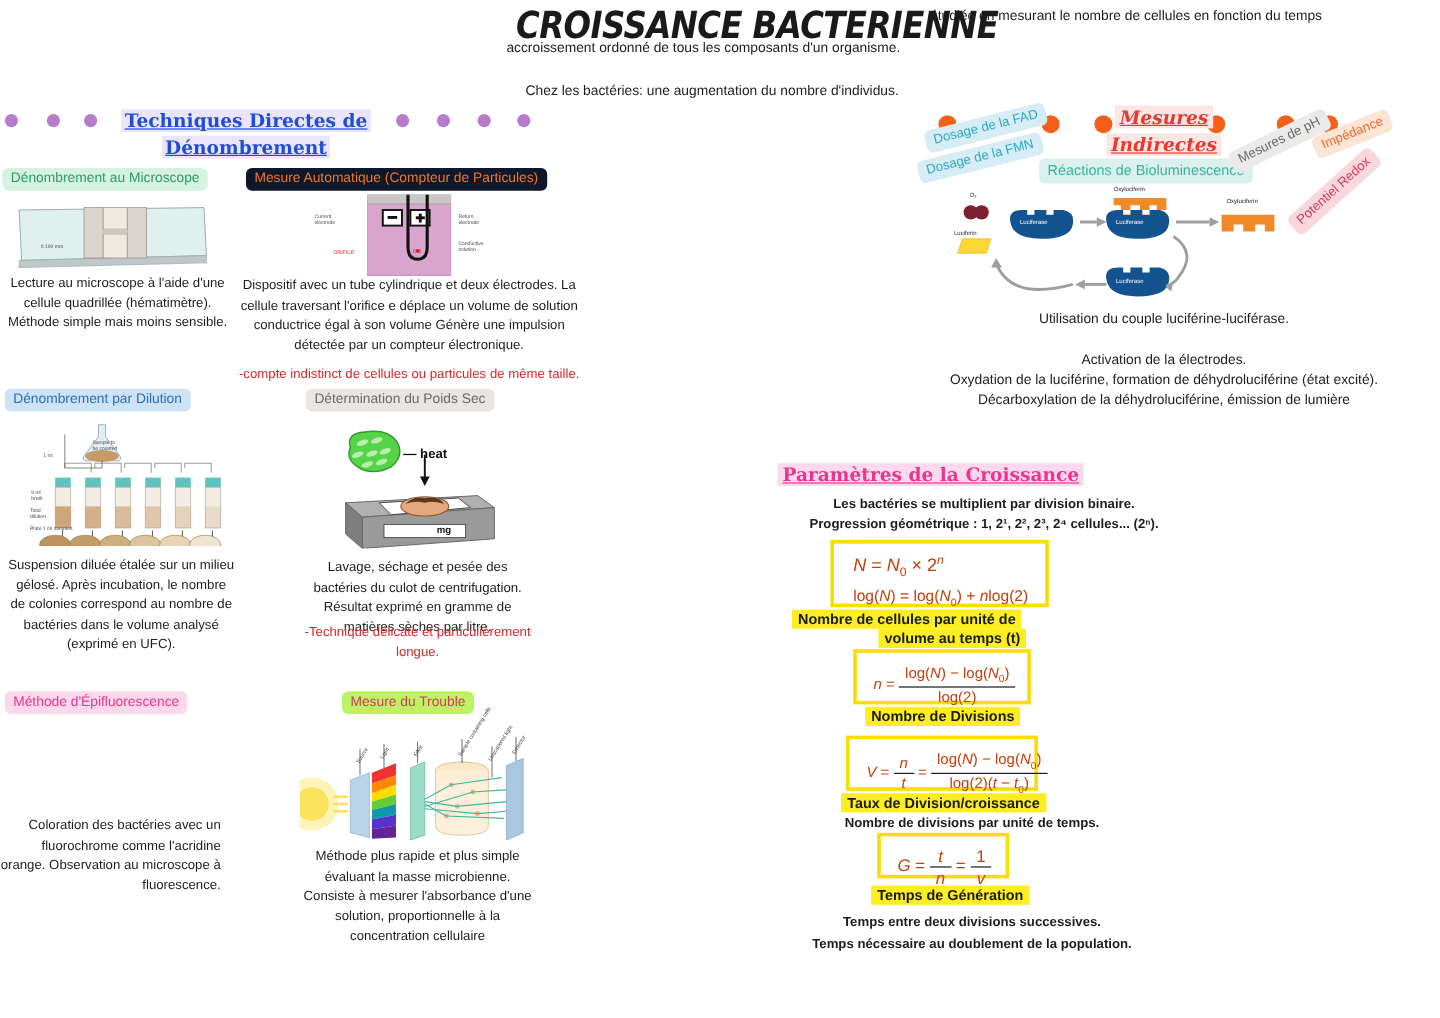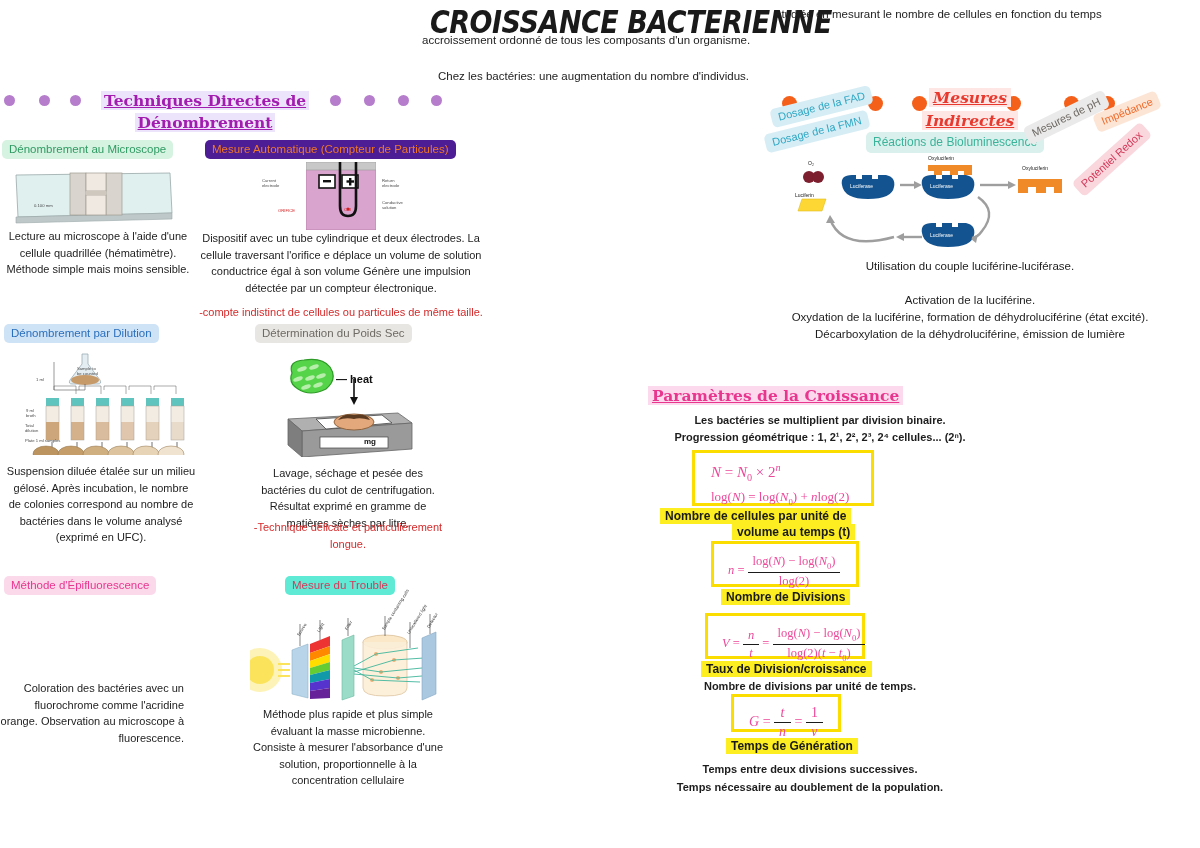--- a/index.html
+++ b/index.html
@@ -59,21 +59,21 @@
     background: #b57dcb;
   }
   .dot.orange { background: #f4601a; }
 
   .big-heading {
     position: absolute;
     text-align: center;
     font-family: "DejaVu Serif", serif;
     font-weight: bold;
     font-size: 15.5px;
-    color: #a21caf;
+    color: #1d4ed8;
     line-height: 1.45;
   }
   .big-heading span {
     background: #ece4fb;
     text-decoration: underline;
     padding: 0 3px;
   }
 
   .ind-heading {
     position: absolute;
@@ -96,25 +96,25 @@
   
   .banner {
     position: absolute;
     font-size: 11.5px;
     padding: 3px 7px 4px 7px;
     border-radius: 5px;
     white-space: nowrap;
     font-weight: normal;
   }
   .banner.green   { background: #d6f2e0; color: #2f9b63; }
-  .banner.peach   { background: #4c1d95; color: #f0762a; }
+  .banner.peach   { background: #0f172a; color: #f0762a; }
   .banner.blue    { background: #cfe3f7; color: #2a6fbb; }
   .banner.grey    { background: #e8e6e2; color: #6e6a64; }
   .banner.pink    { background: #fbd9ea; color: #e8368f; }
-  .banner.rose    { background: #5eead4; color: #d43a5a; }
+  .banner.rose    { background: #bef264; color: #d43a5a; }
 
   .caption {
     position: absolute;
     text-align: center;
     font-size: 11px;
     line-height: 1.5;
     color: #1d1d1d;
   }
 
   
@@ -149,23 +149,23 @@
     white-space: nowrap;
   }
   .plain-line {
     position: absolute;
     text-align: center;
     font-size: 11.5px;
     color: #1d1d1d;
     line-height: 1.5;
   }
   .math {
-    font-family: Liberation Serif, serif;
+    font-family: Liberation Sans, sans-serif;
     font-size: 15px;
-    color: #ec4899;
+    color: #c2410c;
     white-space: nowrap;
   }
   .math i { font-style: italic; }
   .frac {
     display: inline-block;
     vertical-align: middle;
     text-align: center;
   }
   .frac .num { display: block; border-bottom: 1.4px solid #1a1a1a; padding: 0 5px 1px; }
   .frac .den { display: block; padding: 1px 5px 0; }
@@ -518,21 +518,21 @@
   </div>
   <div class="cyc-lbl" style="left:808px; top:160px;">O₂</div>
   <div class="cyc-lbl" style="left:795px; top:192px;">Luciferin</div>
   <div class="cyc-lbl w" style="left:850px; top:183px;">Luciferase</div>
   <div class="cyc-lbl w" style="left:930px; top:183px;">Luciferase</div>
   <div class="cyc-lbl w" style="left:930px; top:232px;">Luciferase</div>
   <div class="cyc-lbl" style="left:928px; top:155px;">Oxyluciferin</div>
   <div class="cyc-lbl" style="left:1022px; top:165px;">Oxyluciferin</div>
 
   <div class="plain-line" style="left:740px; top:258px; width:460px;">Utilisation du couple luciférine-luciférase.</div>
-  <div class="plain-line" style="left:740px; top:292px; width:460px;">Activation de la luciférine.</div>
+  <div class="plain-line" style="left:740px; top:292px; width:460px;">Activation de la électrodes.</div>
   <div class="plain-line" style="left:740px; top:309px; width:460px;">Oxydation de la luciférine, formation de déhydroluciférine (état excité).</div>
   <div class="plain-line" style="left:740px; top:326px; width:460px;">Décarboxylation de la déhydroluciférine, émission de lumière</div>
 
   <div style="position:absolute; left:648px; top:386px; font-family:'DejaVu Serif',serif;
               font-weight:bold; font-size:15.5px; color:#e8368f;">
     <span style="background:#fcd9ec; text-decoration:underline; padding:0 4px;">Paramètres de la Croissance</span>
   </div>
 
   <div class="plain-line" style="left:620px; top:412px; width:400px; font-weight:bold; font-size:11px;">Les bactéries se multiplient par division binaire.</div>
   <div class="plain-line" style="left:600px; top:429px; width:440px; font-weight:bold; font-size:11px;">Progression géométrique : 1, 2¹, 2², 2³, 2⁴ cellules... (2ⁿ).</div>

